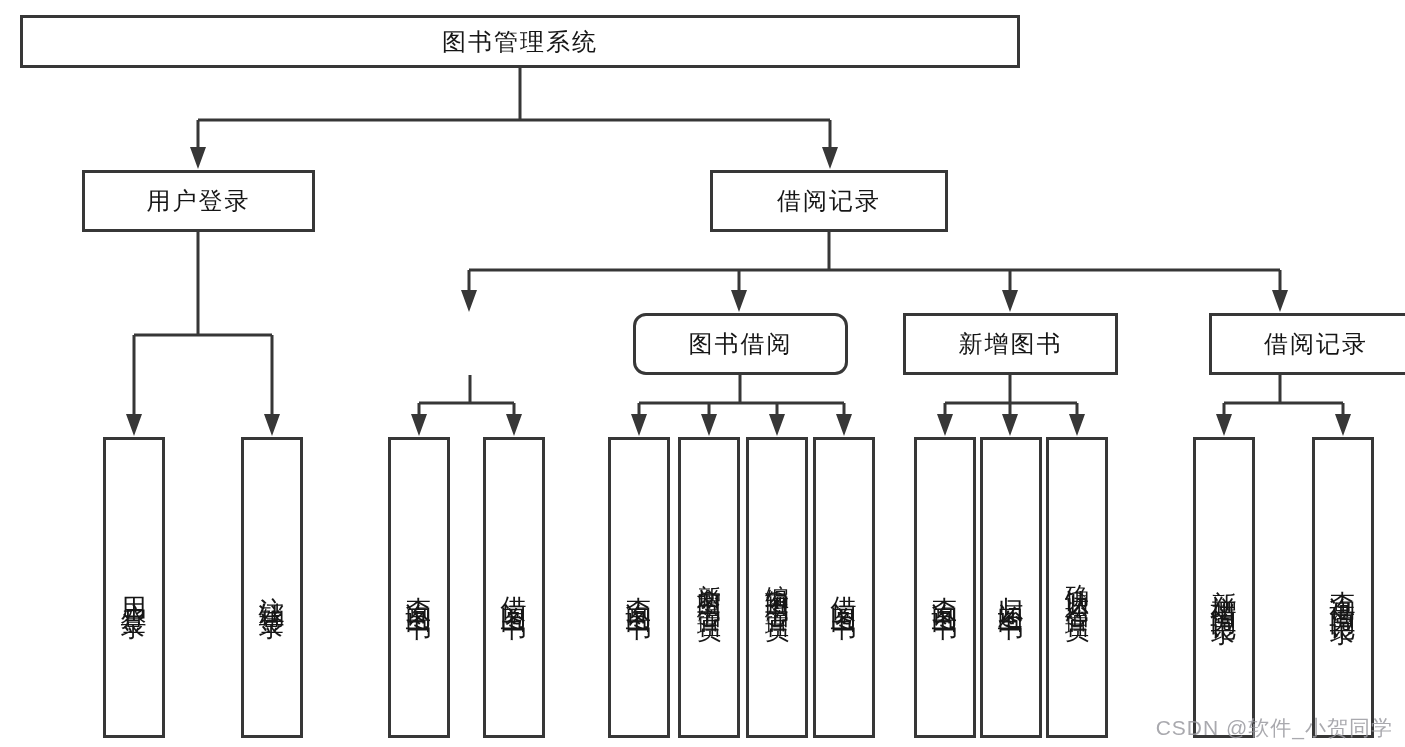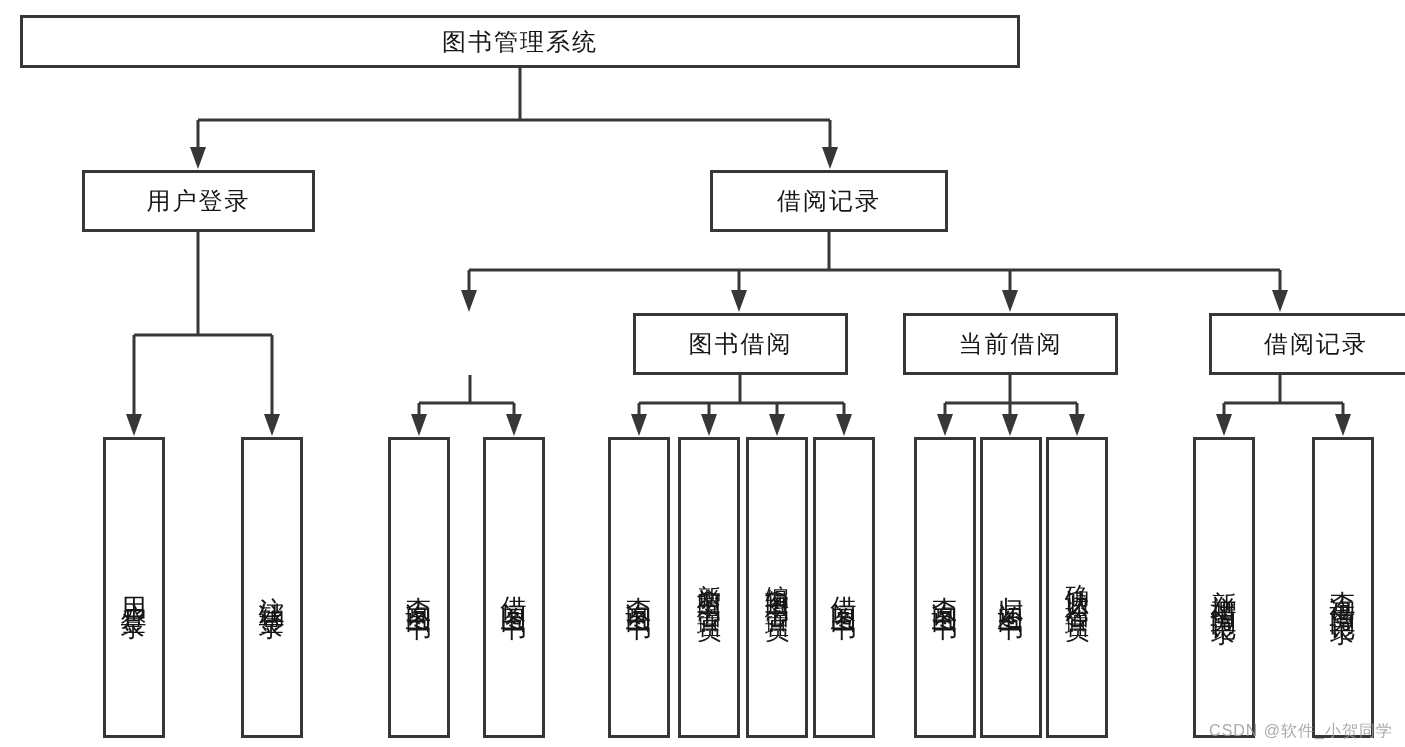--- a/index.html
+++ b/index.html
@@ -54,21 +54,21 @@
     white-space: nowrap;
   }
   .vbox .vtext.tight {
     font-size: 24px;
     letter-spacing: 5px;
   }
   #watermark {
     position: absolute;
     right: 12px;
     bottom: 5px;
-    font-size: 16px;
+    font-size: 21px;
     color: rgba(154, 154, 160, 0.85);
     letter-spacing: 1px;
     z-index: 3;
     white-space: nowrap;
   }
 </style>
 </head>
 <body>
 
 <div id="stage">
@@ -91,22 +91,22 @@
          M937 414 L953 414 L945 436 Z M1002 414 L1018 414 L1010 436 Z
          M1069 414 L1085 414 L1077 436 Z
          M1216 414 L1232 414 L1224 436 Z M1335 414 L1351 414 L1343 436 Z" fill="#373737" stroke="none"></path>
   </svg>
 
   <div class="hbox" style="left:20px; top:15px; width:1000px; height:53px;">图书管理系统</div>
 
   <div class="hbox" style="left:82px; top:170px; width:233px; height:62px;">用户登录</div>
   <div class="hbox" style="left:710px; top:170px; width:238px; height:62px;">借阅记录</div>
 
-  <div class="hbox" style="left:633px; top:313px; width:215px; height:62px;">图书借阅</div>
-  <div class="hbox" style="left:903px; top:313px; width:215px; height:62px;">当前借阅</div>
+  <div class="hbox" style="left:633px; top:313px; width:215px; height:62px;border-radius:13px;">图书借阅</div>
+  <div class="hbox" style="left:903px; top:313px; width:215px; height:62px;">新增图书</div>
   <div class="hbox" style="left:1173px; top:313px; width:214px; height:62px;margin-left:36px;">借阅记录</div>
 
   <div class="vbox" style="left:103px;">
     <span class="vtext">用户登录</span>
   </div>
   <div class="vbox" style="left:241px;">
     <span class="vtext">注销登录</span>
   </div>
 
   <div class="vbox" style="left:388px;">

